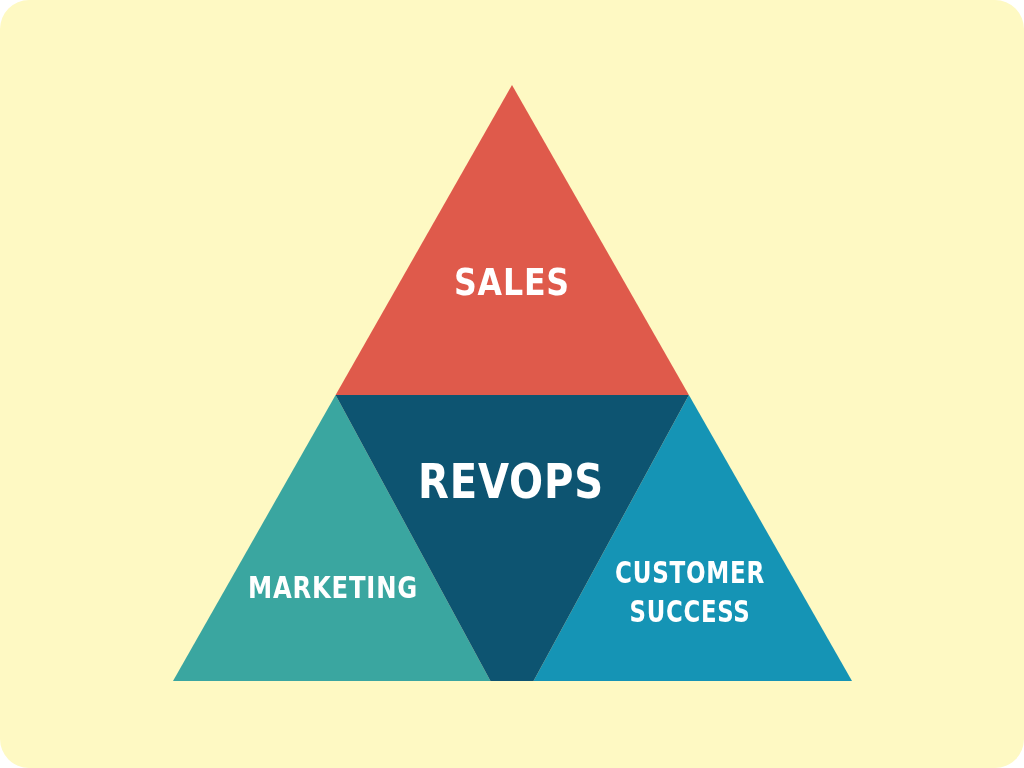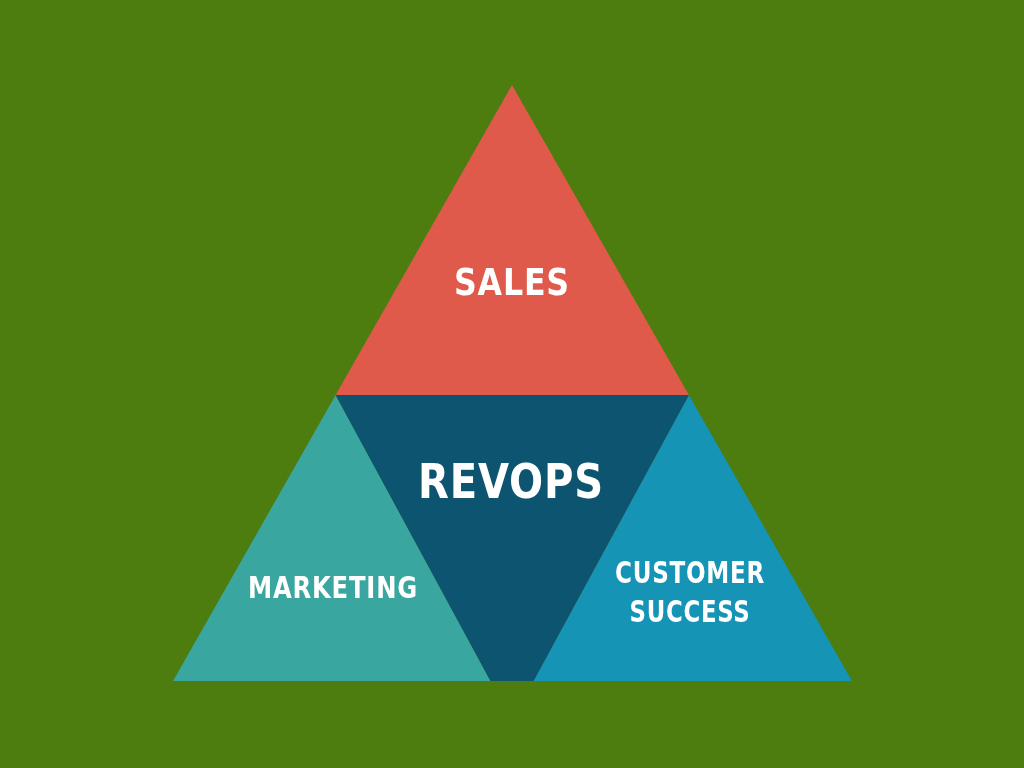--- a/index.html
+++ b/index.html
@@ -8,21 +8,22 @@
     width: 1024px;
     height: 768px;
     background: #ffffff;
     overflow: hidden;
     font-family: "DejaVu Sans", "Liberation Sans", sans-serif;
   }
   .canvas {
     position: relative;
     width: 1024px;
     height: 768px;
-    background: #4d7c0f;
+    background: #fef9c3;
+    border-radius: 29px;
   }
   svg { display: block; }
   .seg-label {
     font-family: "DejaVu Sans", "Liberation Sans", sans-serif;
     font-weight: 700;
     letter-spacing: 1px;
     text-anchor: middle;
   }
 </style>
 </head>

